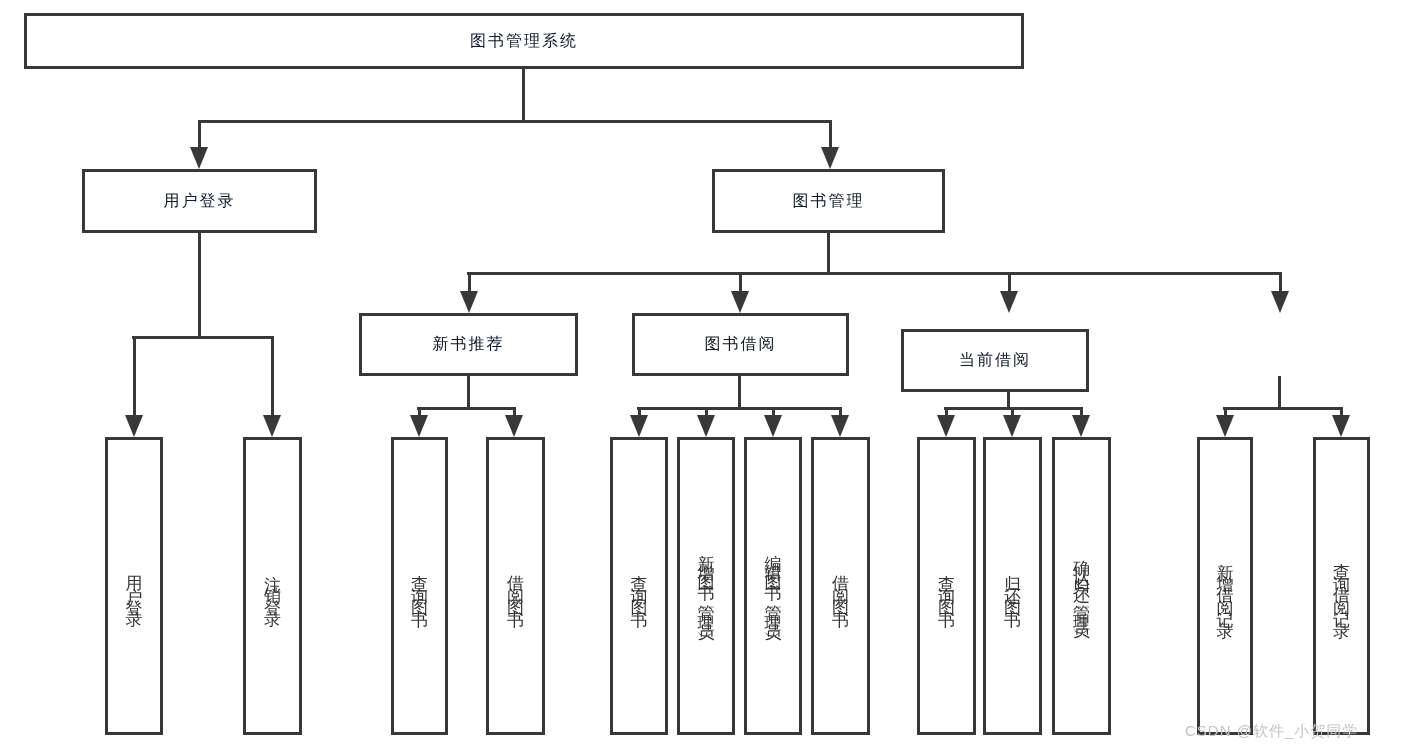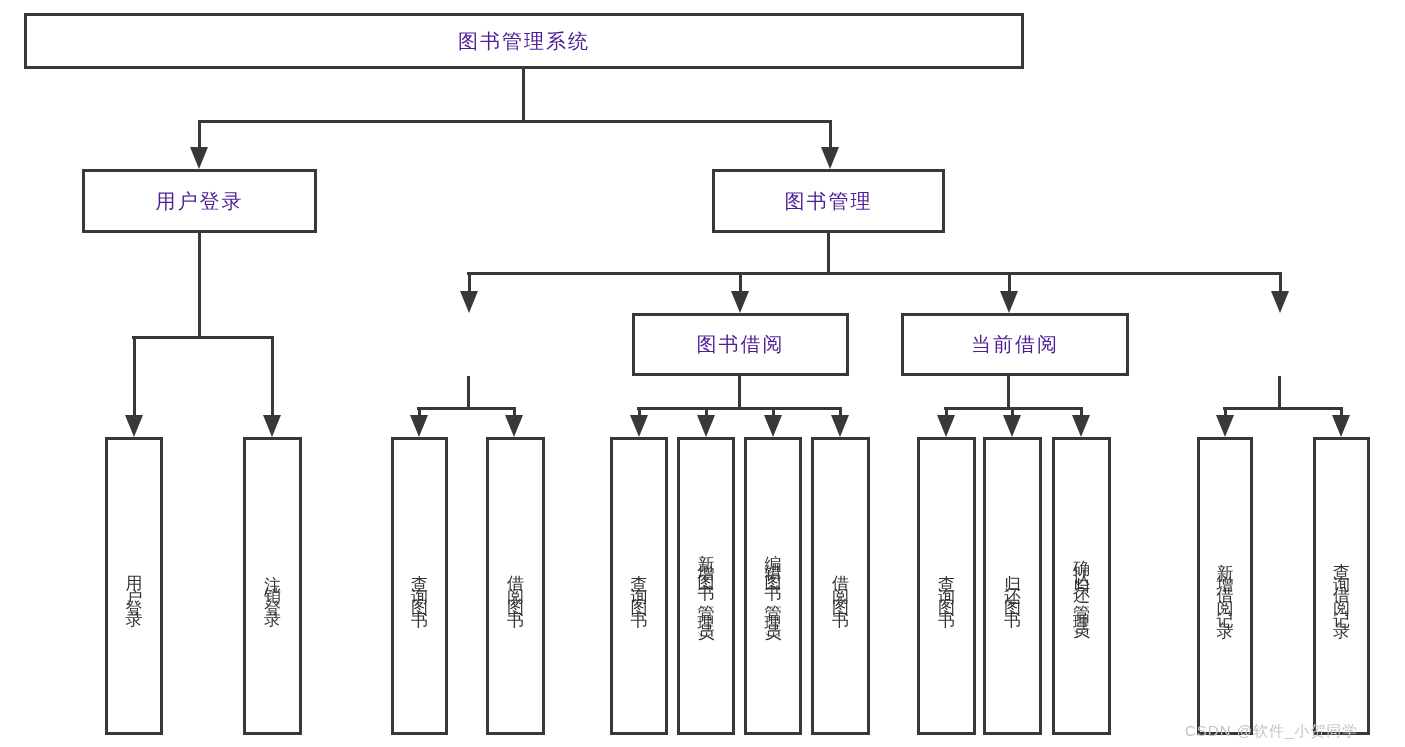--- a/index.html
+++ b/index.html
@@ -5,21 +5,21 @@
   html,body{margin:0;padding:0;background:#ffffff;}
   .stage{
     position:relative;width:1405px;height:747px;background:#ffffff;overflow:hidden;
     font-family:"Liberation Sans","DejaVu Sans",sans-serif;
   }
   .box{
     position:absolute;box-sizing:border-box;background:#ffffff;
     border:3px solid #383838;display:flex;align-items:center;justify-content:center;
     z-index:2;
   }
-  .hlabel{font-size:20px;color:#4c1d95;letter-spacing:2px;white-space:nowrap;}
+  .hlabel{font-size:16px;color:#0f172a;letter-spacing:2px;white-space:nowrap;}
   .vlabel{
     writing-mode:vertical-rl;font-size:17px;color:#333333;
     letter-spacing:12px;line-height:1;white-space:nowrap;
   }
   .vline{position:absolute;width:3px;background:#383838;z-index:1;}
   .hline{position:absolute;height:3px;background:#383838;z-index:1;}
   .arrow{
     position:absolute;width:18px;display:flex;flex-direction:column;align-items:center;z-index:1;
   }
   .arrow .stem{width:3px;flex:1 1 auto;background:#383838;}
@@ -83,24 +83,27 @@
     </div>
   <div class="arrow" style="left:1000px;top:272px;height:41px;">
       <div class="stem"></div>
       <div class="head"></div>
     </div>
   <div class="arrow" style="left:1271px;top:272px;height:41px;">
       <div class="stem"></div>
       <div class="head"></div>
     </div>
 
+  <div class="box" style="left:359px;top:313px;width:219px;height:63px;">
+    <span class="hlabel">新书推荐</span>
+  </div>
   <div class="box" style="left:632px;top:313px;width:217px;height:63px;">
     <span class="hlabel">图书借阅</span>
   </div>
-  <div class="box" style="left:901px;top:313px;width:228px;height:63px;">
+  <div class="box" style="left:901px;top:329px;width:188px;height:63px;">
     <span class="hlabel">当前借阅</span>
   </div>
 
   <div class="vline" style="left:467px;top:376px;height:31px;"></div>
   <div class="hline" style="left:417px;top:407px;width:98px;"></div>
   <div class="arrow" style="left:410px;top:407px;height:30px;">
       <div class="stem"></div>
       <div class="head"></div>
     </div>
   <div class="arrow" style="left:505px;top:407px;height:30px;">

